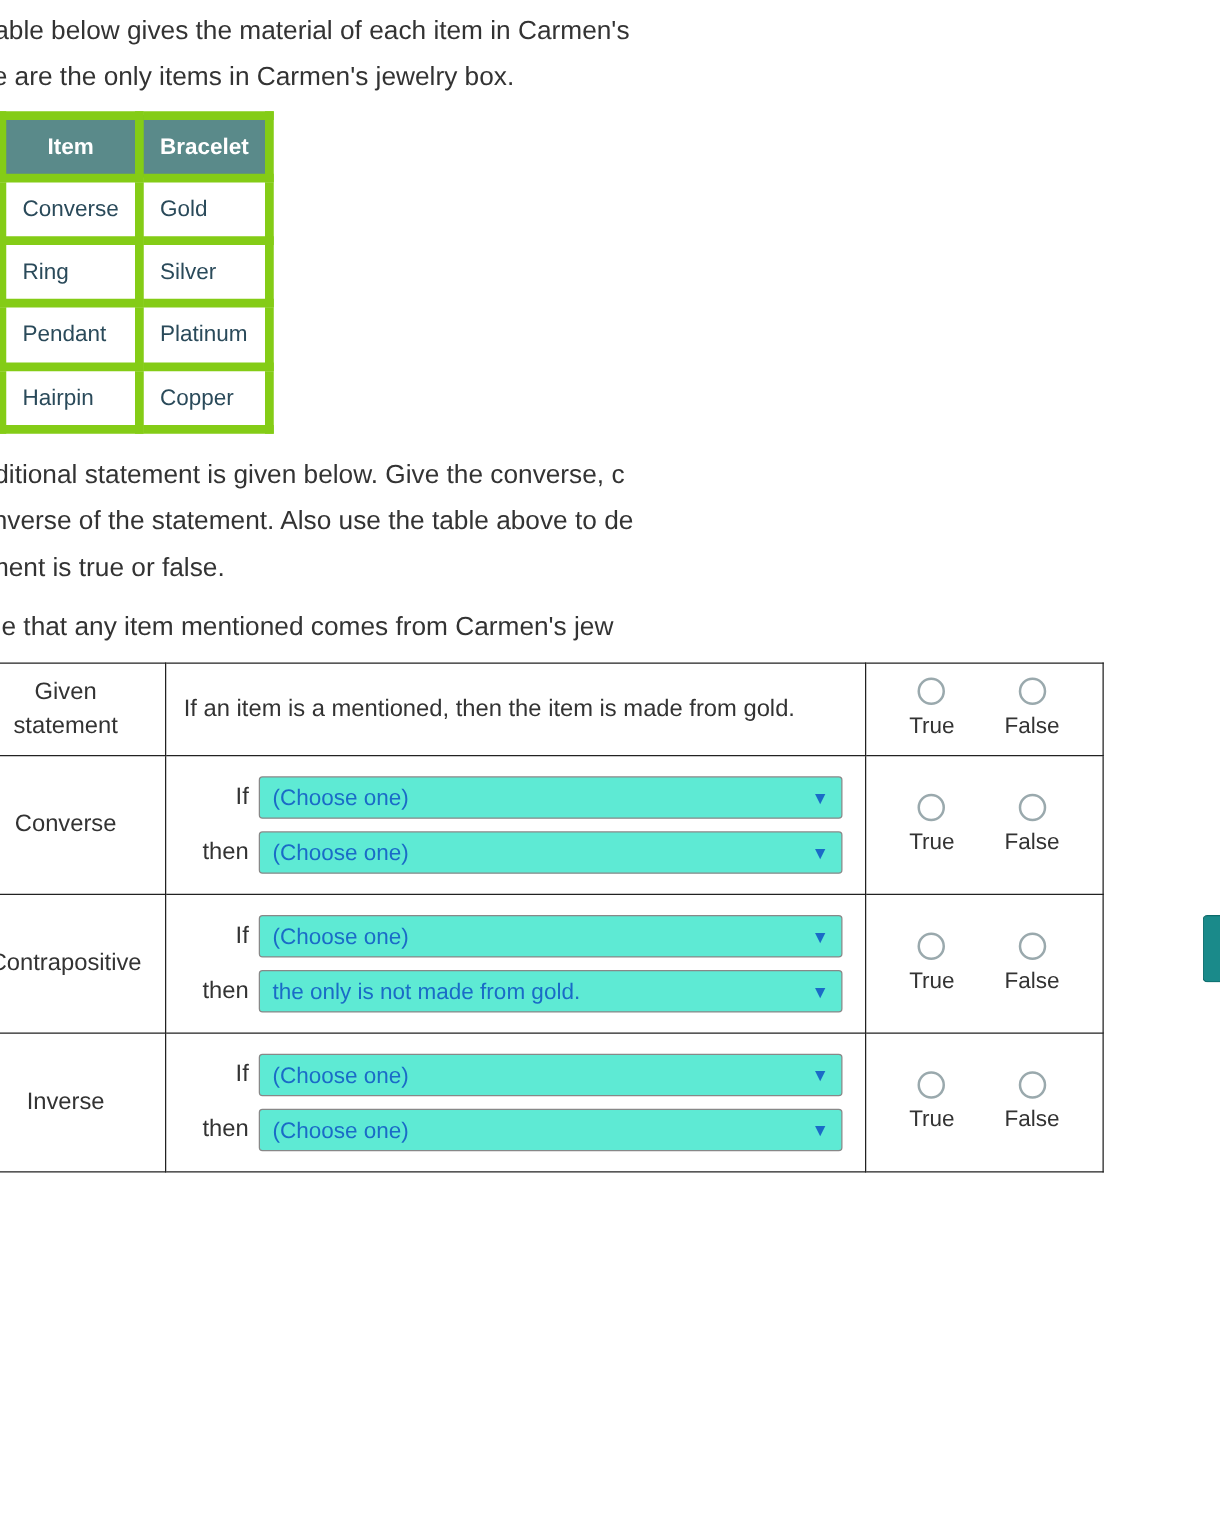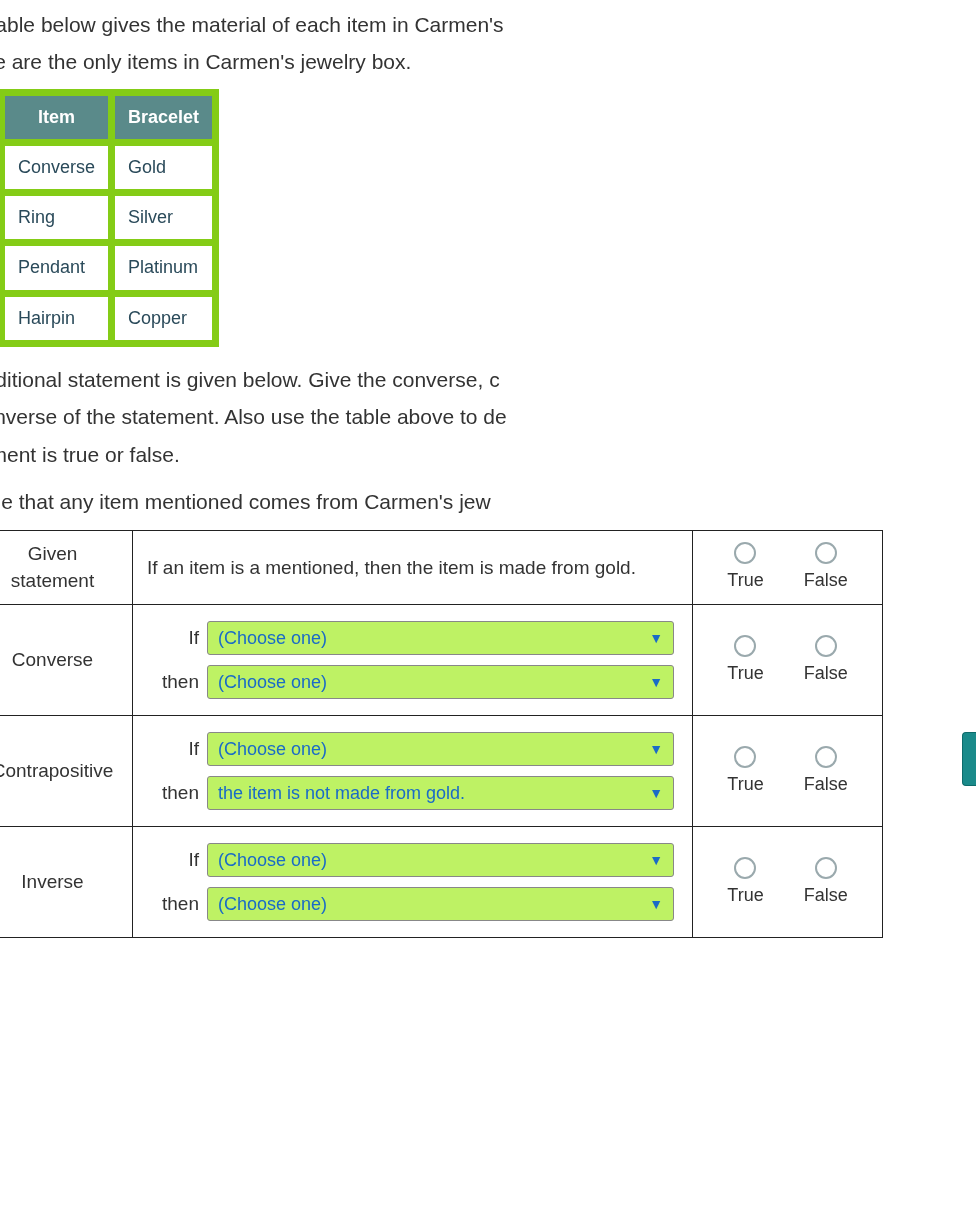--- a/index.html
+++ b/index.html
@@ -80,21 +80,21 @@
   }
   .dropdown {
     display: inline-flex;
     align-items: center;
     justify-content: space-between;
     border: 1px solid #888;
     border-radius: 3px;
     padding: 4px 10px;
     min-width: 335px;
     height: 34px;
-    background: #bef264;
+    background: #5eead4;
     cursor: pointer;
   }
   .dropdown .dd-text {
     color: #1a6bc7;
     font-size: 18px;
   }
   .dropdown .dd-arrow {
     color: #1a6bc7;
     font-size: 14px;
   }
@@ -225,21 +225,21 @@
       <td class="label-cell">Contrapositive</td>
       <td class="body-cell">
         <div class="if-then-grid">
           <div class="if-then-label">If</div>
           <div class="dropdown">
             <span class="dd-text">(Choose one)</span>
             <span class="dd-arrow">▼</span>
           </div>
           <div class="if-then-label">then</div>
           <div class="dropdown">
-            <span class="dd-text">the item is not made from gold.</span>
+            <span class="dd-text">the only is not made from gold.</span>
             <span class="dd-arrow">▼</span>
           </div>
         </div>
       </td>
       <td class="tf-cell">
         <div class="tf-pair">
           <div class="tf-option">
             <div class="radio"></div>
             <span>True</span>
           </div>

